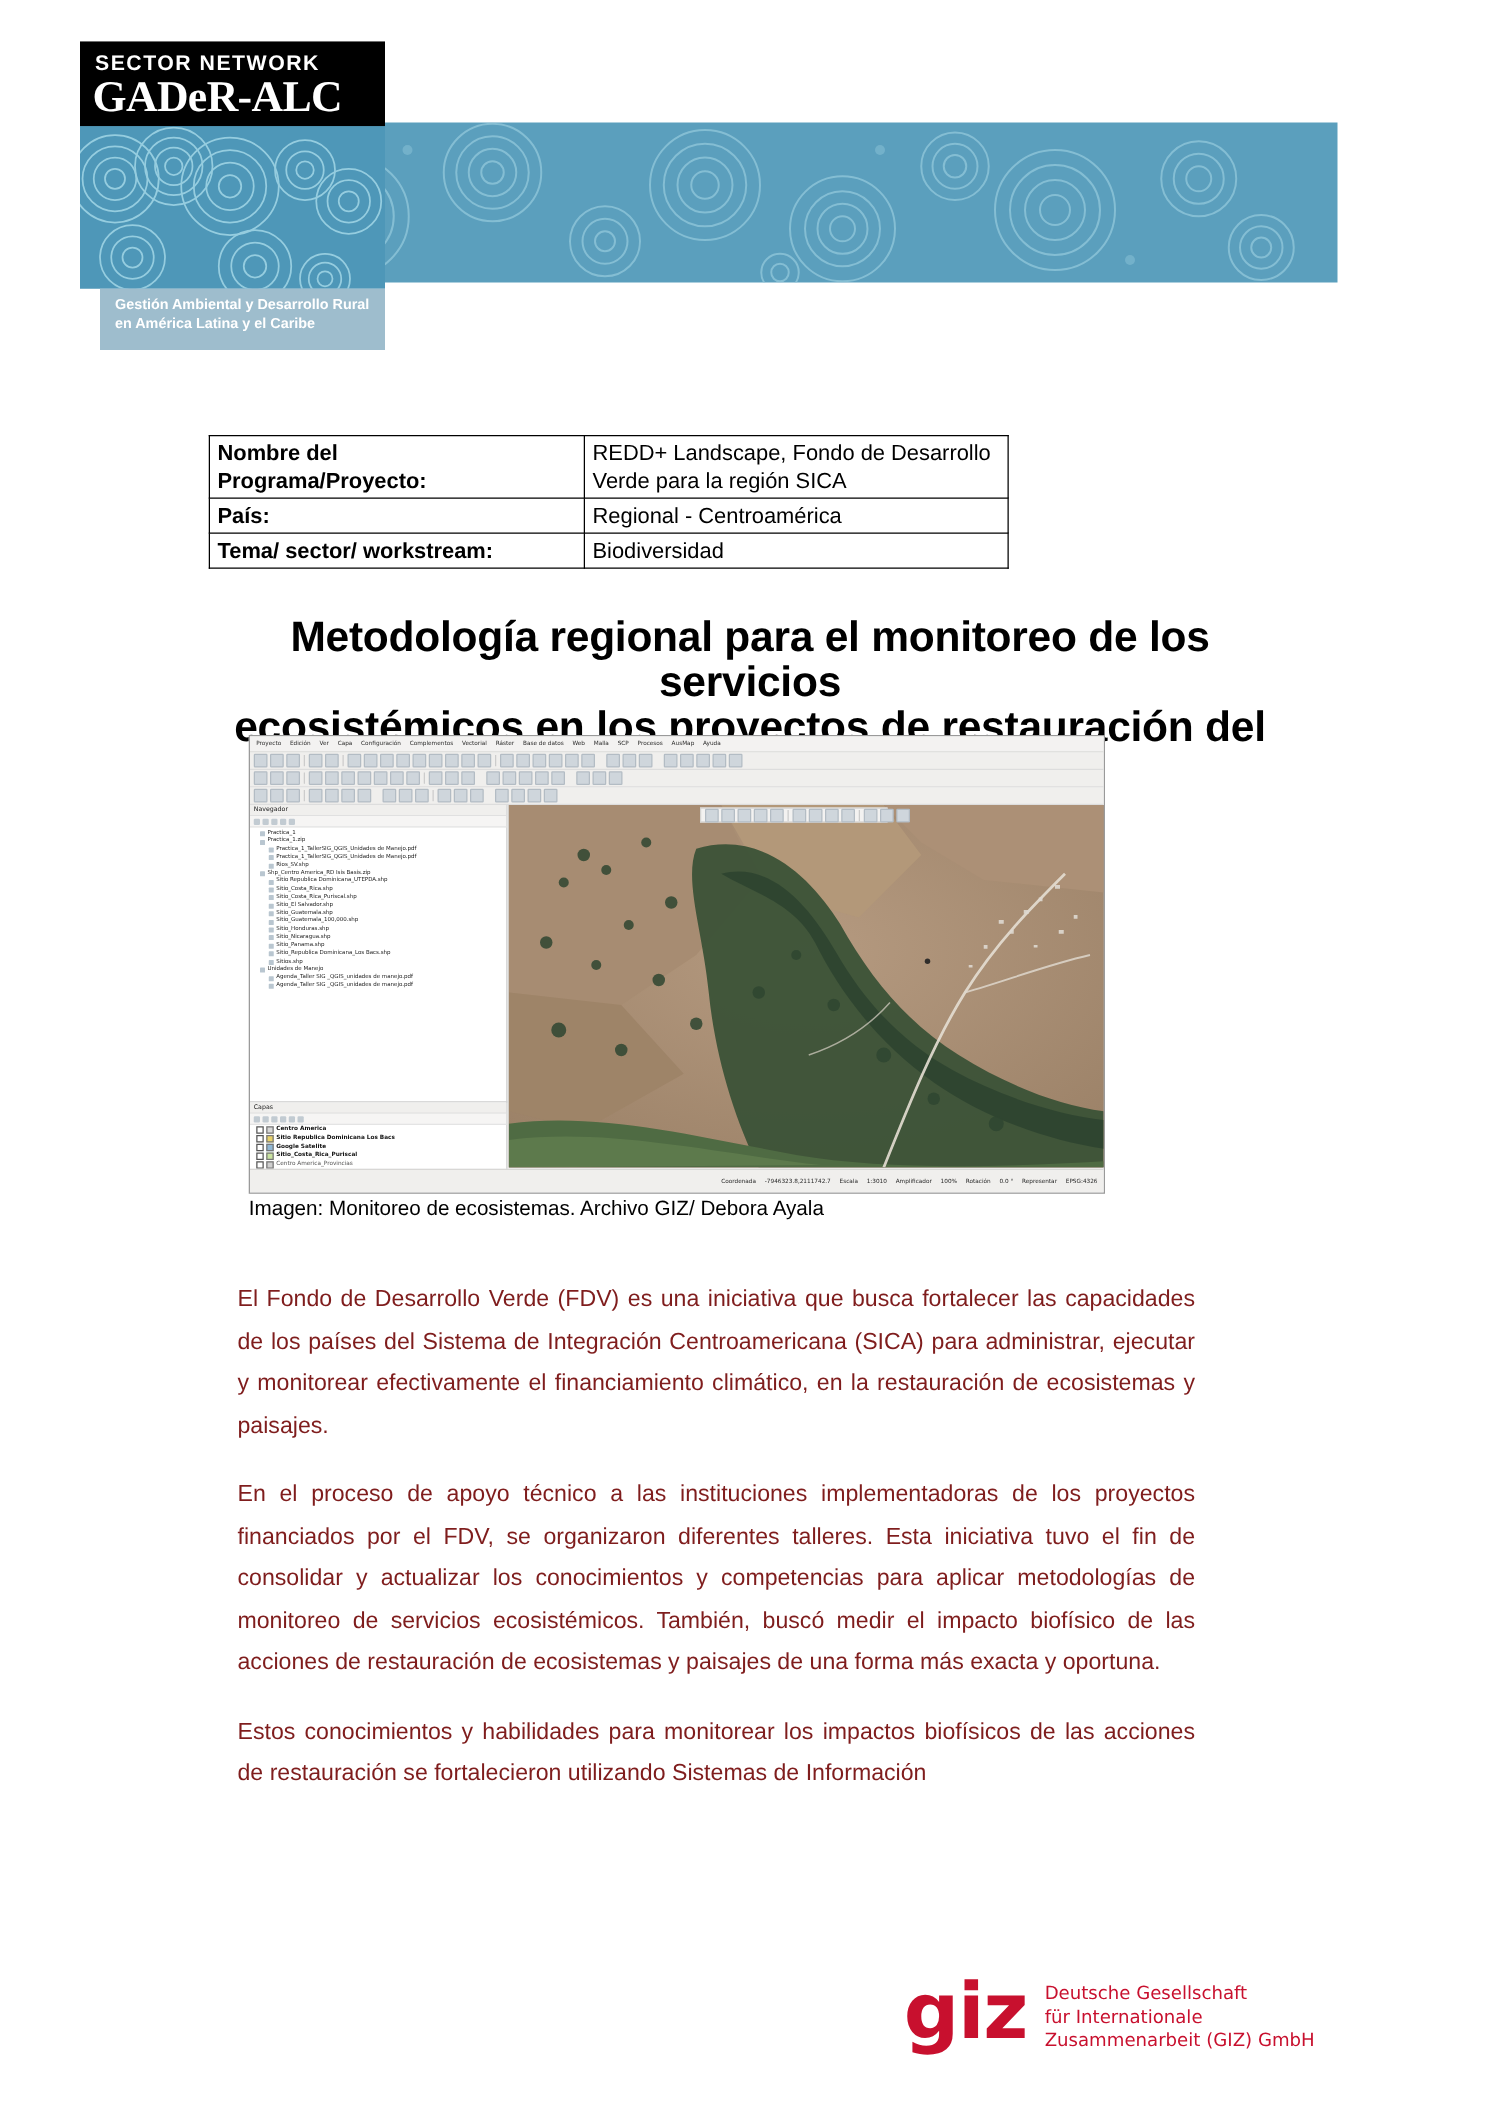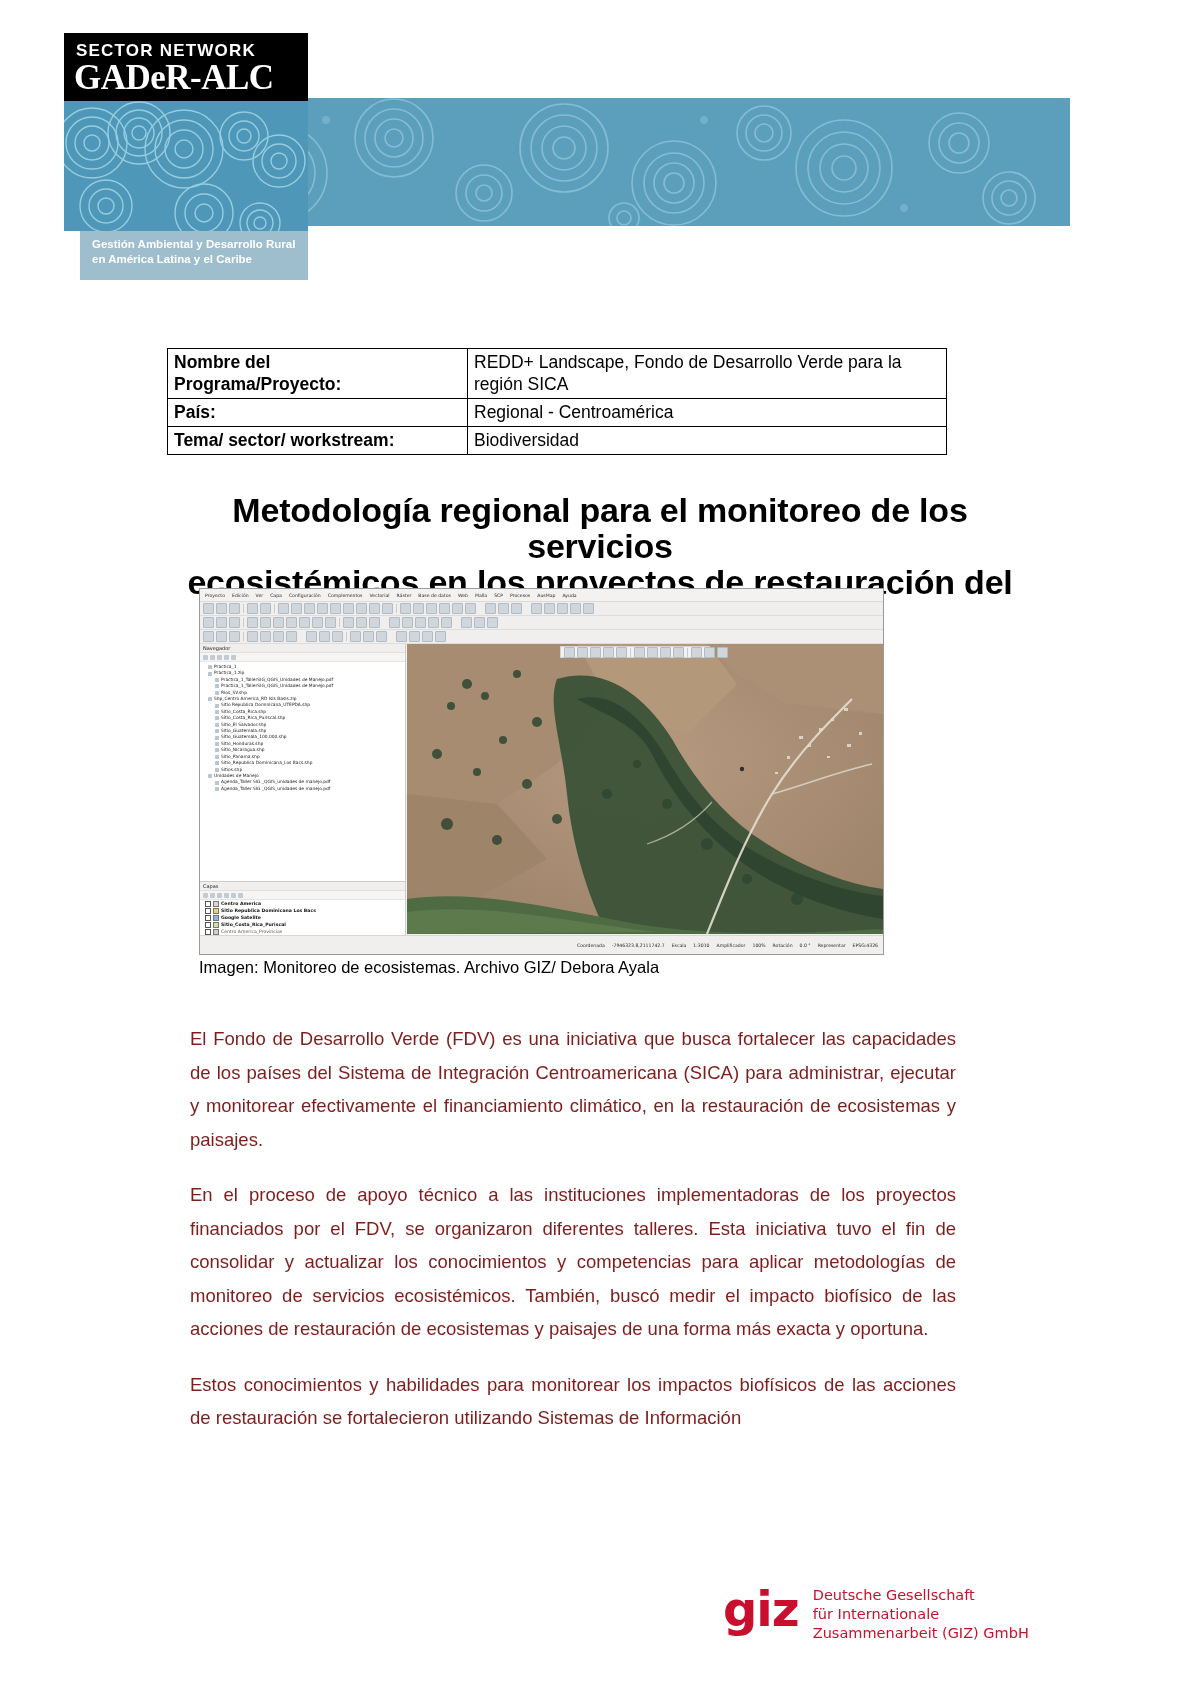--- a/index.html
+++ b/index.html
@@ -94,21 +94,21 @@
     line-height: 15px;
     color: #ffffff;
     white-space: nowrap;
   }
 
   
   .info-table {
     position: absolute;
     left: 167px;
     top: 348px;
-    width: 780px;
+    width: 640px;
     border-collapse: collapse;
     table-layout: fixed;
   }
   .info-table td {
     border: 1.4px solid #000000;
     padding: 2px 6px 3px 6px;
     vertical-align: top;
     font-size: 17.5px;
     line-height: 22px;
   }
@@ -374,21 +374,21 @@
     position: absolute;
     left: 723px;
     top: 1582px;
     display: flex;
     align-items: flex-start;
     gap: 14px;
   }
   .giz-word {
     font-family: "DejaVu Sans", sans-serif;
     font-weight: bold;
-    font-size: 48px;
+    font-size: 62px;
     line-height: 54px;
     color: #c8102e;
     letter-spacing: -1px;
   }
   .giz-lines {
     margin-top: 4px;
     font-family: "DejaVu Sans", sans-serif;
     font-size: 14.5px;
     line-height: 19px;
     color: #c8102e;

